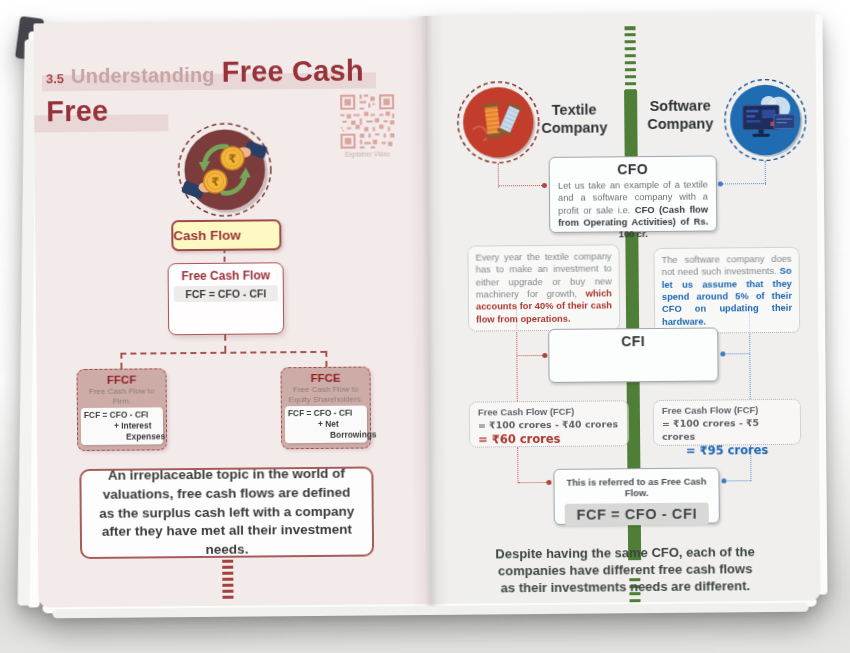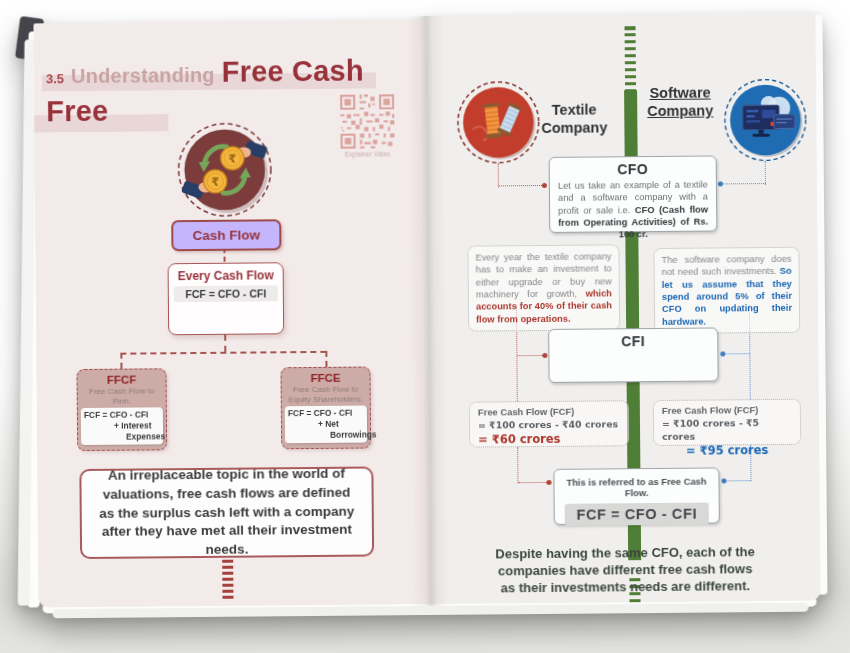--- a/index.html
+++ b/index.html
@@ -23,22 +23,22 @@
     background:linear-gradient(to right,transparent,rgba(90,60,60,.06) 35%,rgba(60,40,40,.16) 52%,rgba(90,60,60,.06) 70%,transparent);}
 
   
   .band{background:#e8d7d6;z-index:1;}
   .title-line1{left:12px;top:34px;display:flex;align-items:baseline;gap:7px;z-index:2;white-space:nowrap;}
   .chapter-num{font-size:13px;font-weight:bold;color:#a8454b;}
   .title-light{font-size:20px;font-weight:800;color:#c9a4a4;letter-spacing:.2px;}
   .title-big{font-size:29px;font-weight:800;color:var(--accent-red,#98323a);letter-spacing:.2px;}
   .title-line2{left:12px;top:72px;z-index:2;}
   .qr-label{left:300px;top:130px;width:66px;font-size:6.5px;color:#c6afac;text-align:center;z-index:2;}
-  .pill{left:136px;top:198px;width:106px;height:27px;background:#c4b5fd;border:2px solid #9e4a4a;border-radius:7px;
-    display:flex;align-items:center;justify-content:center;font-size:13.5px;font-weight:bold;color:var(--accent-red,#98323a);
+  .pill{left:136px;top:198px;width:106px;height:27px;background:#fef9c3;border:2px solid #9e4a4a;border-radius:7px;
+    display:flex;align-items:center;font-size:13.5px;font-weight:bold;color:var(--accent-red,#98323a);
     box-shadow:2px 2px 3px rgba(140,90,90,.25);z-index:2;}
   .dash-v{border-left:2px dashed #a5544e;z-index:1;}
   .dash-h{border-top:2px dashed #a5544e;z-index:1;}
   .fcf-box{left:132px;top:241px;width:116px;height:72px;background:#fffdfd;border:1.5px solid #a85555;border-radius:8px;
     box-shadow:2px 3px 4px rgba(150,100,100,.22);z-index:2;padding:5px 5px 4px;box-sizing:border-box;text-align:center;}
   .fcf-title{font-size:12px;font-weight:bold;color:var(--accent-red,#98323a);}
   .fcf-desc{font-size:8.6px;color:#9b9b9b;line-height:1.25;margin-top:2px;text-align:center;}
   .fcf-formula{margin-top:3px;background:#eeebeb;border-radius:3px;font-size:10.5px;font-weight:bold;color:#3b3b3b;padding:2px 0;}
   .branch-box{width:90px;height:82px;background:#cdaca8;border:1.5px dashed #a04a4a;border-radius:8px;z-index:2;
     box-sizing:border-box;padding:4px 3px 10px;text-align:center;box-shadow:2px 2px 3px rgba(150,100,100,.18);}
@@ -141,21 +141,21 @@
         <circle cx="40" cy="62" r="8.5" fill="none" stroke="#e09a28" stroke-width="1"></circle>
         <text x="40" y="66.5" font-size="12" font-weight="bold" fill="#9a6a10" text-anchor="middle" font-family="DejaVu Sans, sans-serif">₹</text>
       </svg>
 
       <div class="abs pill">
         <span>Cash Flow</span>
       </div>
       <div class="abs dash-v" style="left:188px;top:226px;height:14px;"></div>
 
       <div class="abs fcf-box">
-        <div class="fcf-title">Every Cash Flow</div>
+        <div class="fcf-title">Free Cash Flow</div>
         <div class="fcf-formula">FCF = CFO - CFI</div>
       </div>
 
       <div class="abs dash-v" style="left:188px;top:313px;height:17px;"></div>
       <div class="abs dash-h" style="left:84px;top:330px;width:206px;"></div>
       <div class="abs dash-v" style="left:84px;top:330px;height:16px;"></div>
       <div class="abs dash-v" style="left:289px;top:330px;height:16px;"></div>
 
       <div class="abs branch-box" style="left:40px;top:346px;">
         <div class="branch-title">FFCF</div>
@@ -217,21 +217,21 @@
         <rect x="28" y="38" width="14" height="3" fill="#3b5bb0"></rect>
         <rect x="28" y="44" width="10" height="3" fill="#3b5bb0"></rect>
         <rect x="28" y="50" width="16" height="3" fill="#2f4a96"></rect>
         <rect x="46" y="38" width="16" height="10" rx="1" fill="#2f4a96"></rect>
         <rect x="56" y="52" width="7" height="5" rx="1" fill="#d84338"></rect>
         <rect x="42" y="61" width="6" height="5" fill="#16244c"></rect>
         <rect x="35" y="66" width="20" height="3.5" rx="1.7" fill="#16244c"></rect>
         <rect x="60" y="44" width="24" height="16" rx="2" fill="#27407e" stroke="#4a639e" stroke-width="1.2"></rect>
         <path d="M63 49h18M63 53h12" stroke="#5f7ab8" stroke-width="1.6"></path>
       </svg>
-      <div class="abs co-label" style="left:216px;top:70px;width:80px;text-decoration:underline;">Software Company</div>
+      <div class="abs co-label" style="left:216px;top:83px;width:80px;">Software Company</div>
 
       <div class="abs dot-line-vr" style="left:73px;top:148px;height:24px;"></div>
       <div class="abs dot-line-hr" style="left:74px;top:170px;width:43px;"></div>
       <div class="abs end-dot-r" style="left:117px;top:168px;"></div>
       <div class="abs dot-line-vb" style="left:340px;top:148px;height:24px;"></div>
       <div class="abs dot-line-hb" style="left:298px;top:170px;width:43px;"></div>
       <div class="abs end-dot-b" style="left:293px;top:168px;"></div>
 
       <div class="abs gray-box" style="left:124px;top:142px;width:168px;height:76px;">
         <div class="gb-title">CFO</div>

